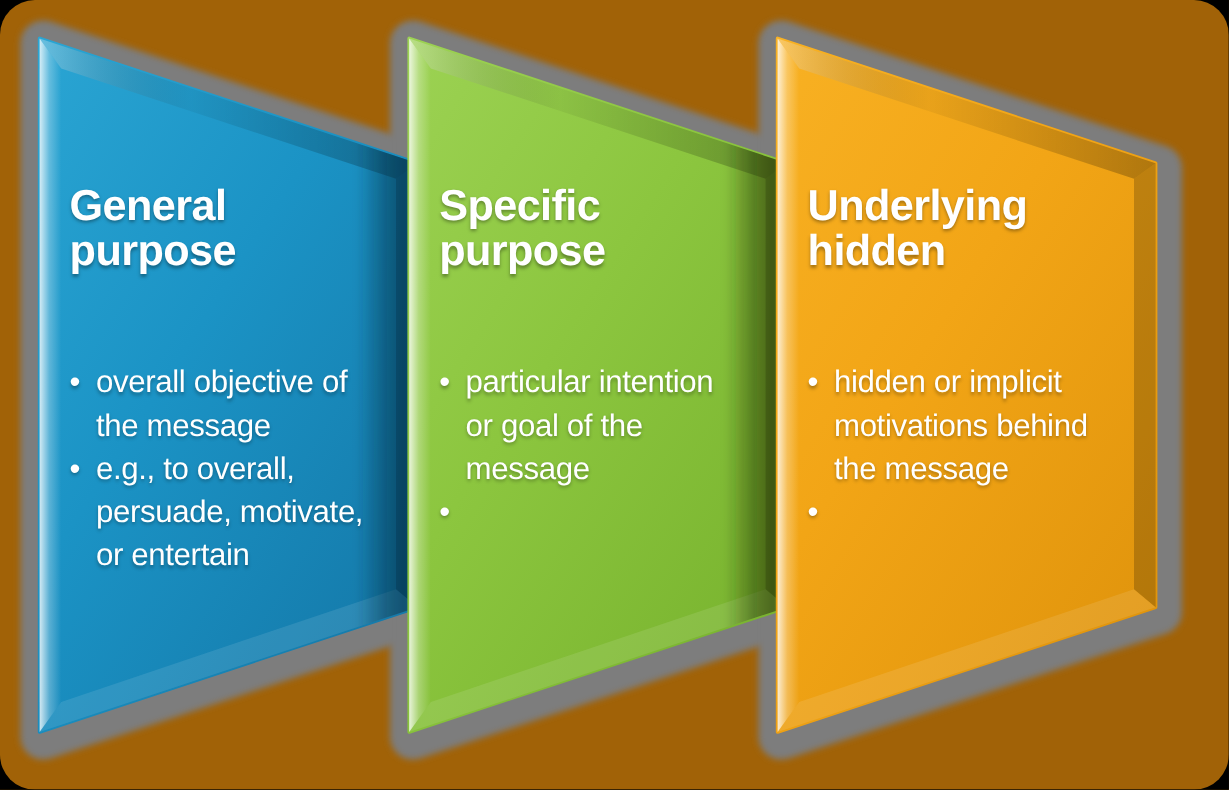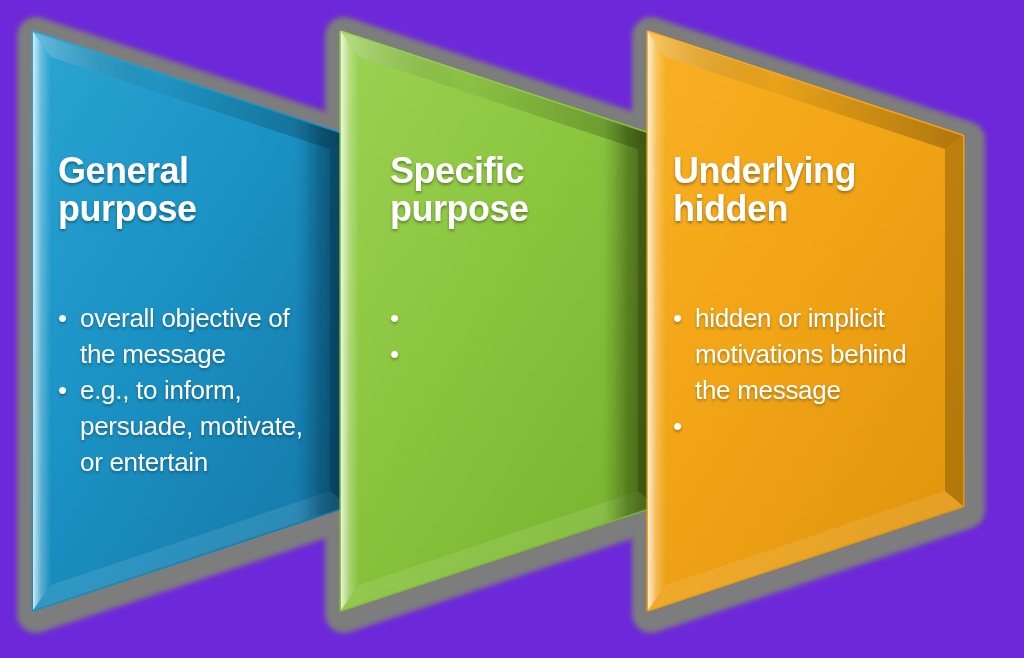--- a/index.html
+++ b/index.html
@@ -1,28 +1,28 @@
 <!DOCTYPE html>
 <html><head>
 <meta charset="utf-8">
 <style>
   html,body{margin:0;padding:0;background:#000;}
-  .stage{position:relative;width:1024px;height:658px;background:#6d28d9;overflow:hidden;
-         font-family:"Liberation Sans",sans-serif;}
+  .stage{position:relative;width:1024px;height:658px;background:#a16207;overflow:hidden;
+         font-family:"Liberation Sans",sans-serif;border-radius:29px;}
   .stage svg{position:absolute;left:0;top:0;}
   .title{position:absolute;top:152px;width:256px;color:#fff;font-size:36px;line-height:38px;
          font-weight:700;white-space:pre-line;letter-spacing:-0.5px;
          text-shadow:0 2px 3px rgba(0,0,0,0.35);}
   .bodytxt{position:absolute;top:300px;width:268px;color:#fff;font-size:26px;line-height:36px;
          letter-spacing:-0.3px;text-shadow:0 2px 3px rgba(0,0,0,0.30);}
   .bi{display:flex;}
   .dot{width:22px;flex:none;}
   .bt{white-space:pre-line;}
   .p0{left:58px;}
-  .p1{left:366px;margin-left:24px;}
+  .p1{left:366px;}
   .p2{left:673px;}
 </style>
 </head>
 <body>
 
 <div class="stage">
   <svg id="diagram-svg" width="1024" height="658" viewBox="0 0 1024 658">
       <defs>
         <linearGradient id="gf0" x1="0" y1="0" x2="0.85" y2="1">
           <stop offset="0" stop-color="#2aa5d3" stop-opacity="1"></stop>
@@ -107,31 +107,34 @@
   <div class="title p0">General
 purpose</div>
   <div class="bodytxt p0">
     <div class="bi">
       <span class="dot">•</span>
       <span class="bt">overall objective of
 the message</span>
     </div>
     <div class="bi">
       <span class="dot">•</span>
-      <span class="bt">e.g., to inform,
+      <span class="bt">e.g., to overall,
 persuade, motivate,
 or entertain</span>
     </div>
   </div>
 
   <div class="title p1">Specific
 purpose</div>
   <div class="bodytxt p1">
     <div class="bi">
       <span class="dot">•</span>
+      <span class="bt">particular intention
+or goal of the
+message</span>
     </div>
     <div class="bi">
       <span class="dot">•</span>
     </div>
   </div>
 
   <div class="title p2">Underlying
 hidden</div>
   <div class="bodytxt p2">
     <div class="bi">

